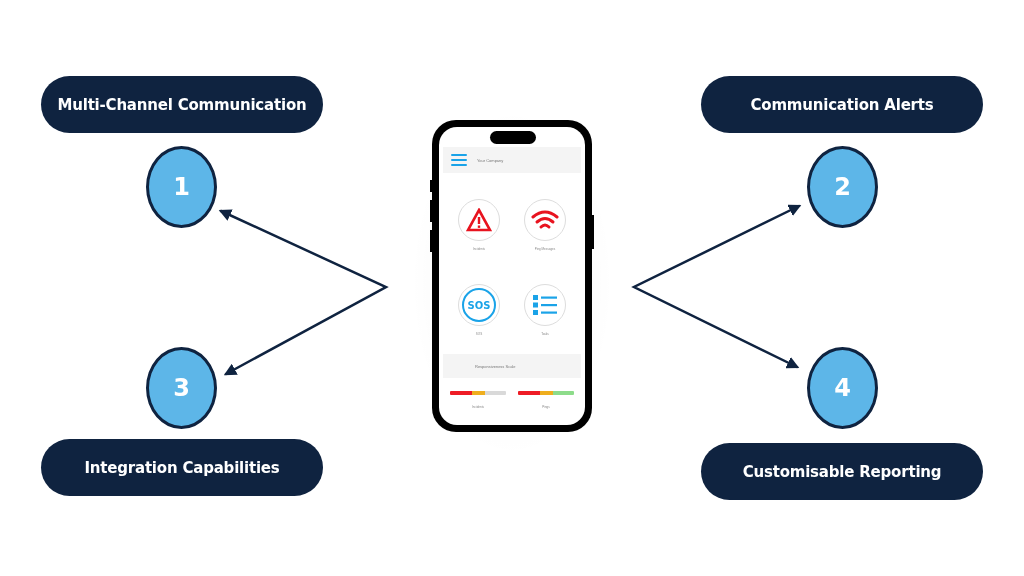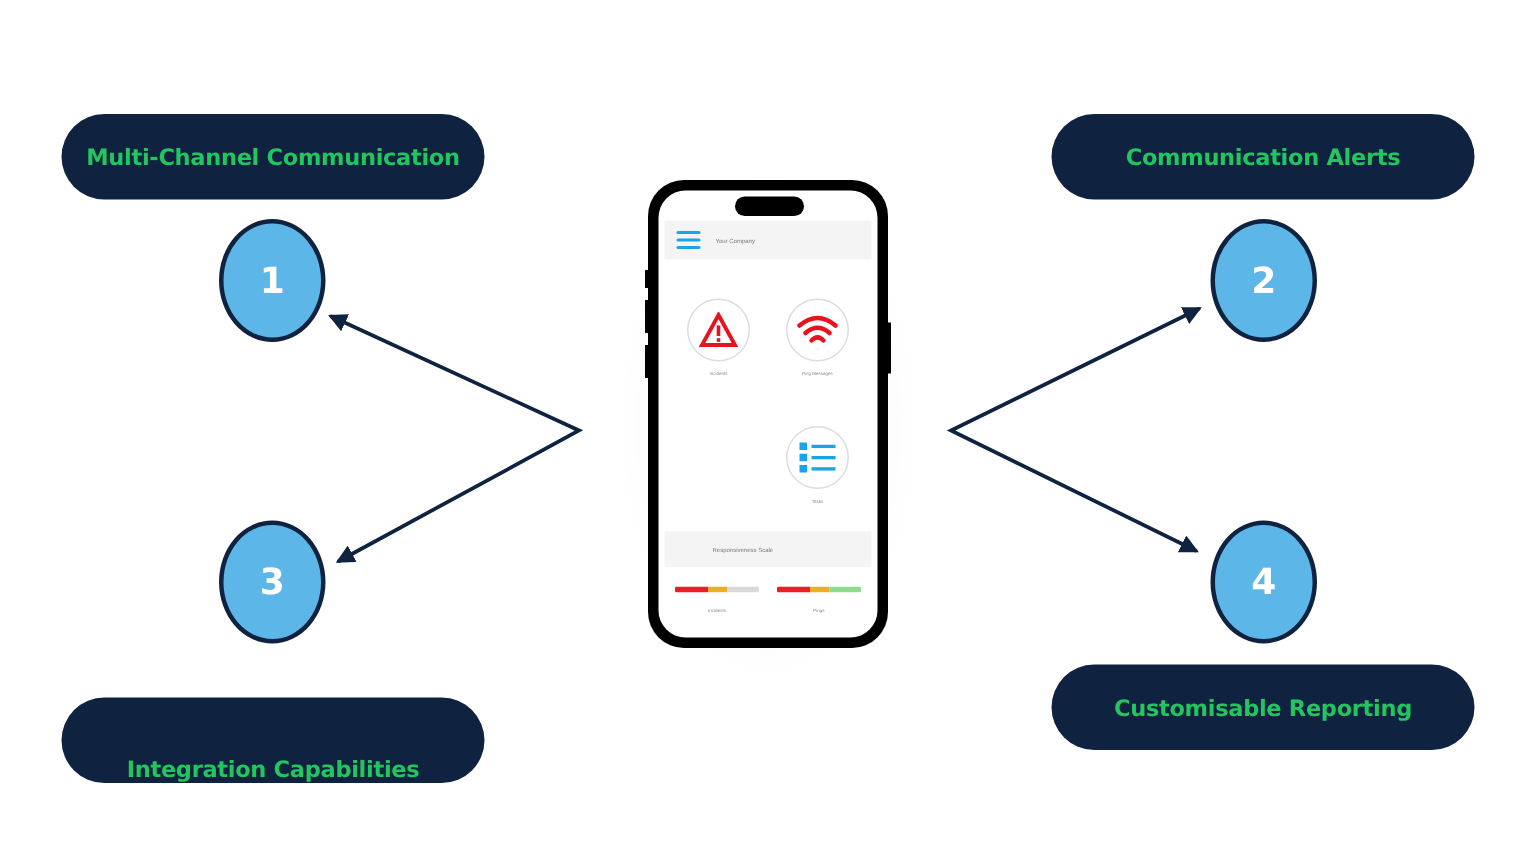--- a/index.html
+++ b/index.html
@@ -6,21 +6,21 @@
   body {
     width: 1024px; height: 576px; position: relative; overflow: hidden;
     background: #ffffff;
     font-family: "Liberation Sans", sans-serif;
   }
   .pill {
     position: absolute;
     height: 57px;
     border-radius: 29px;
     background: #0f2340;
-    color: #22c55e;
+    color: #ffffff;
     display: flex; align-items: center; justify-content: center;
     font-family: "DejaVu Sans", sans-serif;
     font-weight: bold;
     font-size: 15px;
     letter-spacing: -0.2px;
   }
   .num {
     position: absolute;
     width: 71px; height: 82px;
     border-radius: 50%;
@@ -82,21 +82,21 @@
 </style>
 </head>
 <body>
 
 <div class="pill" style="left:41px; top:76px; width:282px;">
   <span>Multi-Channel Communication</span>
 </div>
 <div class="pill" style="left:701px; top:76px; width:282px;">
   <span>Communication Alerts</span>
 </div>
-<div class="pill" style="left:41px; top:465px; width:282px;align-items:flex-end;">
+<div class="pill" style="left:41px; top:439px; width:282px;">
   <span>Integration Capabilities</span>
 </div>
 <div class="pill" style="left:701px; top:443px; width:282px;">
   <span>Customisable Reporting</span>
 </div>
 
 <div class="num" style="left:146px; top:146px;">
   <span>1</span>
 </div>
 <div class="num" style="left:807px; top:146px;">
@@ -157,20 +157,28 @@
           <g fill="none" stroke="#e8131f" stroke-width="3" stroke-linecap="round">
             <path d="M3 10 Q15 0 27 10"></path>
             <path d="M7 15 Q15 8 23 15"></path>
             <path d="M11 20 Q15 16 19 20"></path>
           </g>
         </svg>
       </div>
       <div class="lbl">Ping Messages</div>
     </div>
 
+    <div class="tile" style="left:17px; top:157px;">
+      <div class="circ">
+        <div style="width:34px;height:34px;border-radius:50%;border:2px solid #1aa3e8;box-sizing:border-box;display:flex;align-items:center;justify-content:center;color:#1aa3e8;font-weight:bold;font-size:10px;font-family:'DejaVu Sans',sans-serif;">
+          <span>SOS</span>
+        </div>
+      </div>
+      <div class="lbl">SOS</div>
+    </div>
 
     <div class="tile" style="left:83px; top:157px;">
       <div class="circ">
         <svg width="26" height="22" viewBox="0 0 26 22">
           <g fill="#1aa3e8">
             <rect x="1" y="1" width="5" height="5"></rect>
             <rect x="1" y="8.5" width="5" height="5"></rect>
             <rect x="1" y="16" width="5" height="5"></rect>
             <rect x="9" y="2.5" width="16" height="2.2"></rect>
             <rect x="9" y="10" width="16" height="2.2"></rect>

